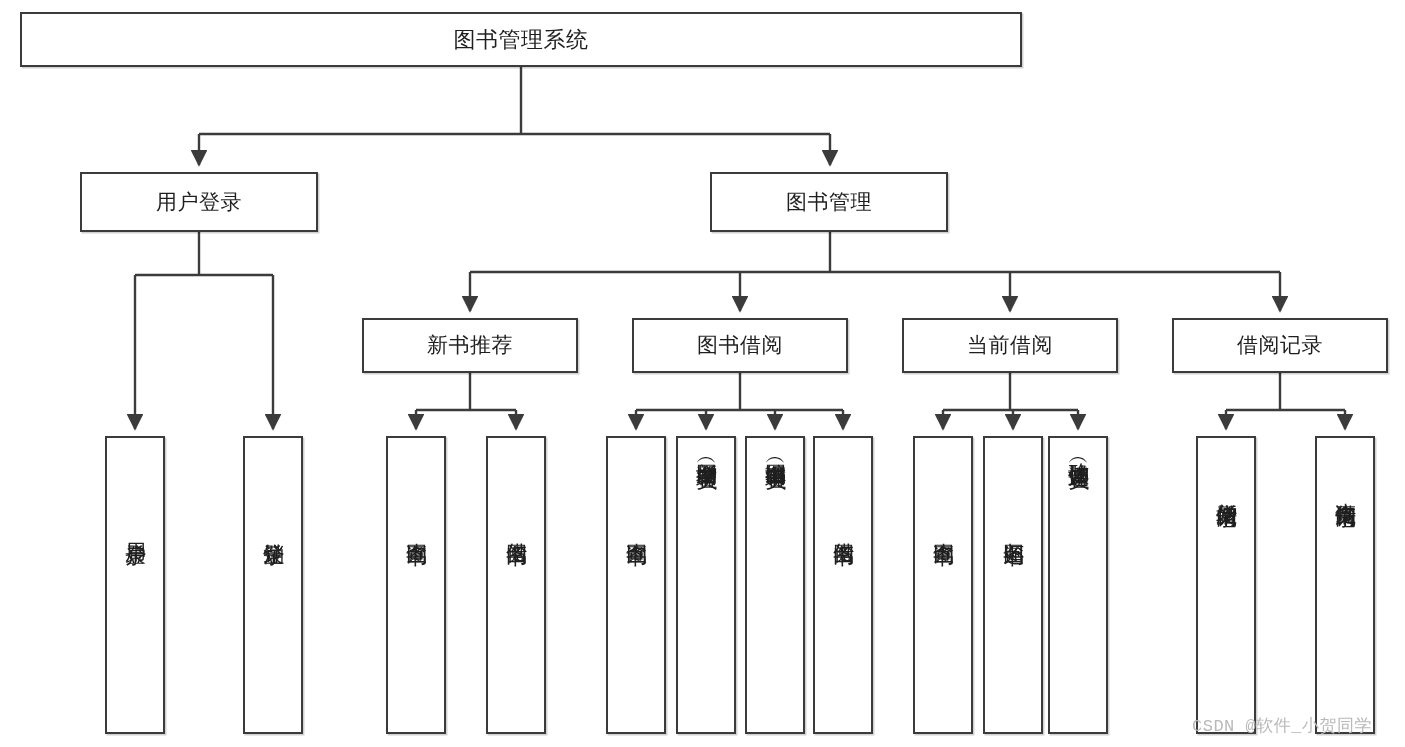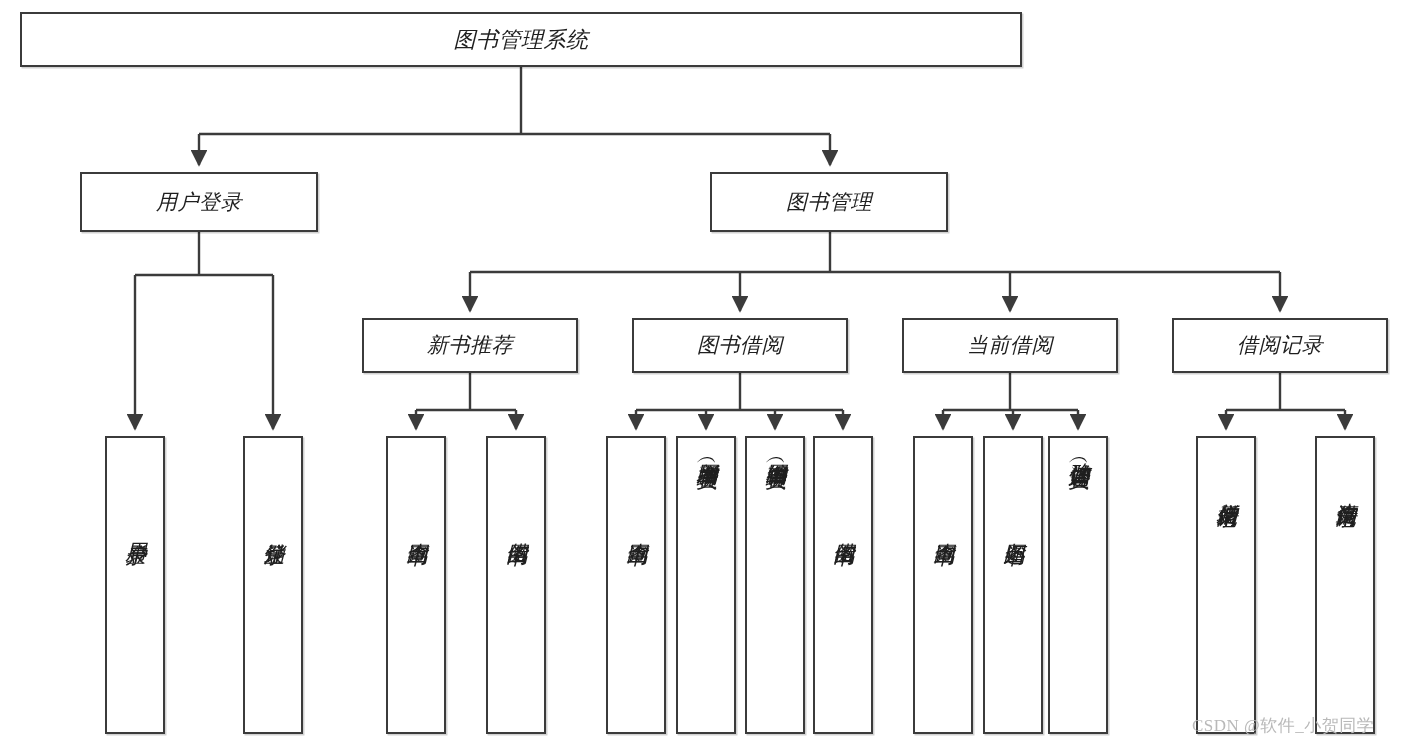--- a/index.html
+++ b/index.html
@@ -35,21 +35,20 @@
     justify-content: center;
     color: #1a1a1a;
     box-shadow: 1.5px 1.5px 0 rgba(0,0,0,0.18);
   }
   .node .label {
     font-size: 21px;
     line-height: 1.18;
     letter-spacing: 0.5px;
     white-space: nowrap;
     color: #1f1f1f;
-    font-style: italic;
   }
   .node.root .label { font-size: 22px; }
   .node.leaf {
     align-items: flex-start;
     justify-content: center;
     padding-top: 0;
   }
   .node.leaf .label {
     writing-mode: vertical-rl;
     text-orientation: upright;
@@ -58,21 +57,21 @@
     letter-spacing: 1px;
     white-space: pre;
     text-align: center;
   }
   .watermark {
     position: absolute;
     font-size: 17px;
     color: #b9b9b9;
     letter-spacing: 0.5px;
     white-space: nowrap;
-    font-family: Liberation Serif, serif;
+    font-family: Liberation Mono, monospace;
   }
 </style>
 </head>
 <body>
 
 <div id="canvas" style="background: rgb(255, 255, 255);">
 
   <svg class="edges" viewBox="0 0 1405 747">
     <defs>
       <marker id="arrow" viewBox="0 0 10 10" refX="9" refY="5" markerWidth="7" markerHeight="7" orient="auto-start-reverse">

